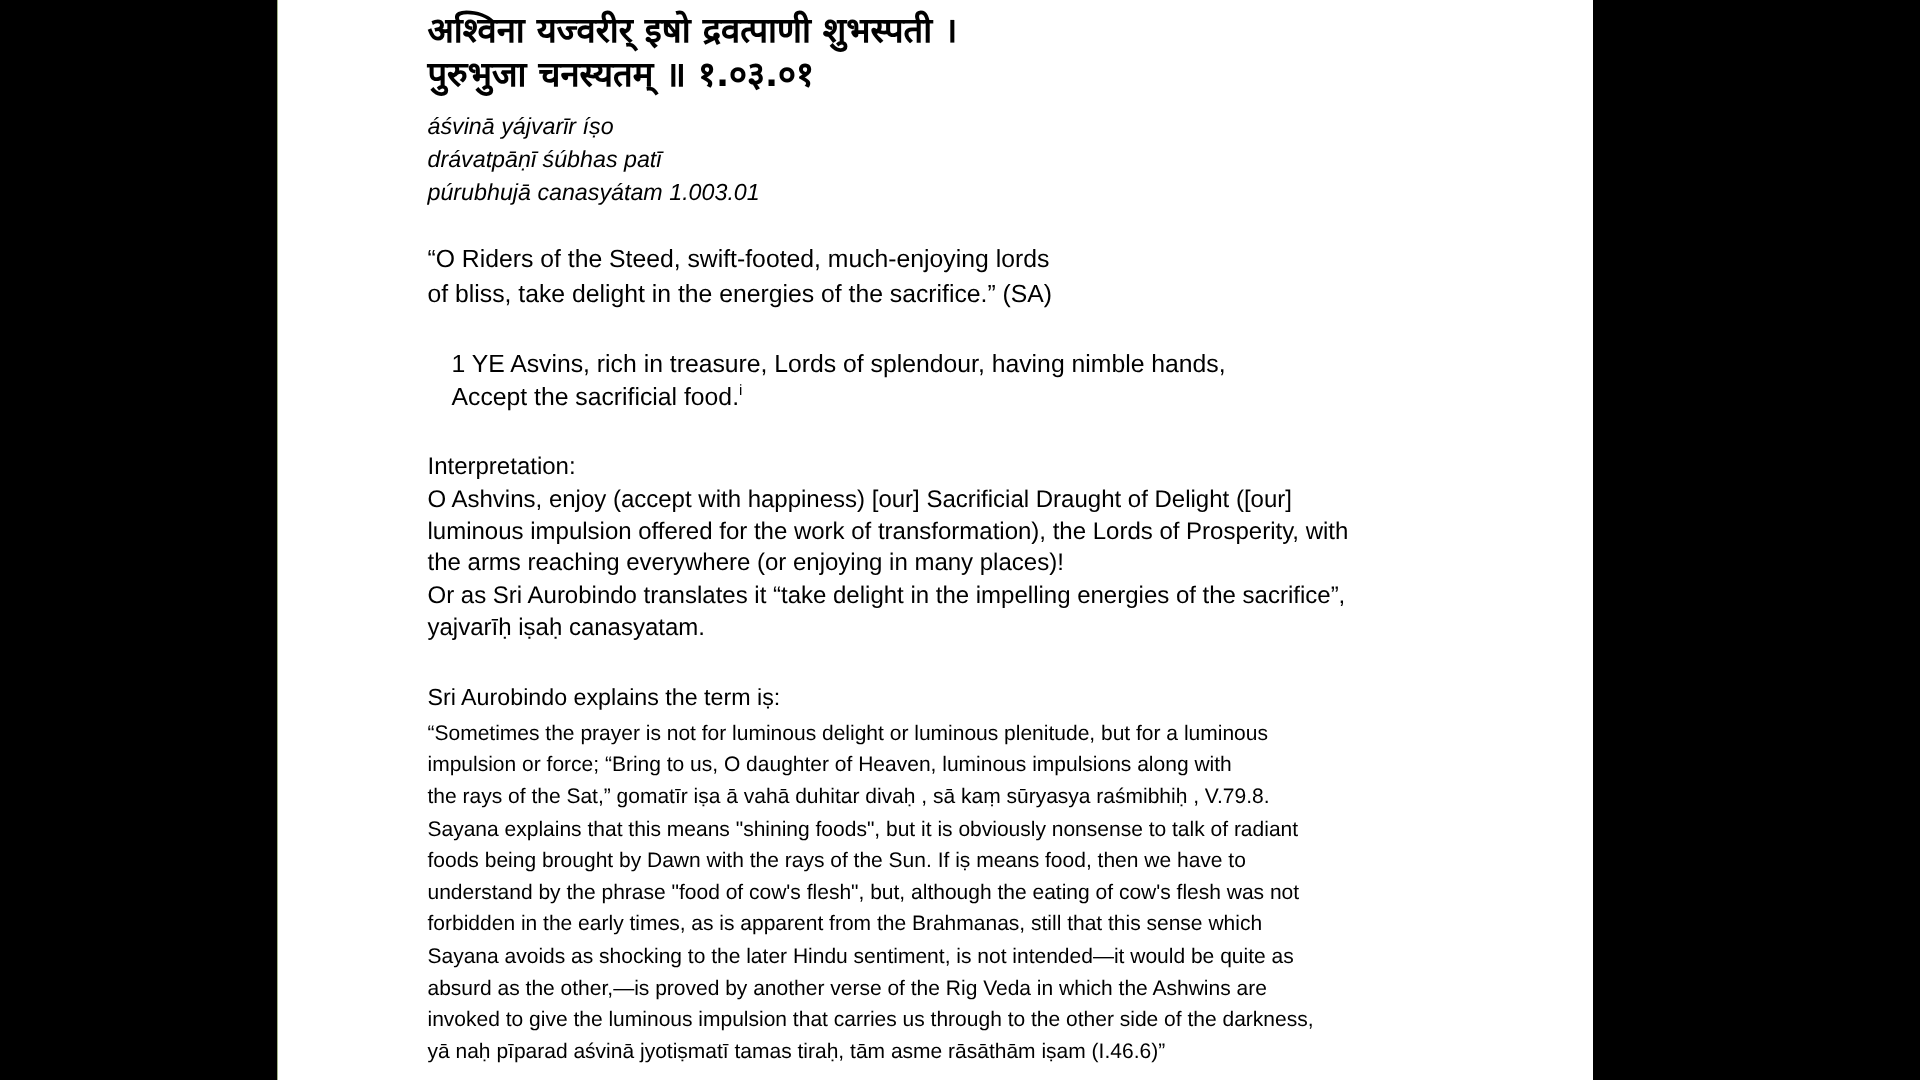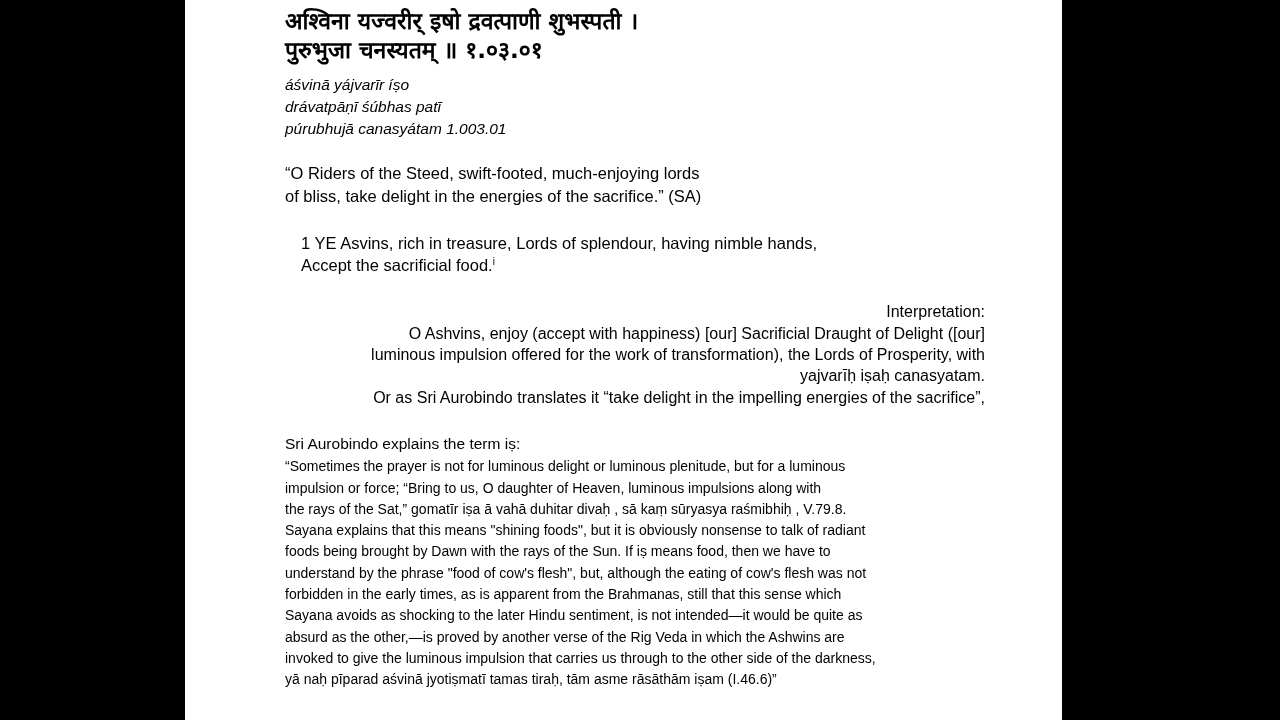--- a/index.html
+++ b/index.html
@@ -77,21 +77,21 @@
     vertical-align: super;
     line-height: 0;
   }
 
   
   .interp {
     font-size: 16px;
     line-height: 1.34;
     margin: 24px 0 0 0;
   }
-  .interp div { white-space: nowrap; text-align: right; }
+  .interp div { white-space: nowrap; }
 
   
   .explain-head {
     font-size: 15.5px;
     line-height: 1.3;
     margin: 26px 0 0 0;
   }
   .explain {
     font-size: 14px;
     line-height: 1.52;
@@ -128,22 +128,23 @@
 
       <div class="griffith">
         <div>1 YE Asvins, rich in treasure, Lords of splendour, having nimble hands,</div>
         <div><span>Accept the sacrificial food.</span><sup class="fn">i</sup></div>
       </div>
 
       <div class="interp">
         <div>Interpretation:</div>
         <div>O Ashvins, enjoy (accept with happiness) [our] Sacrificial Draught of Delight ([our]</div>
         <div>luminous impulsion offered for the work of transformation),  the Lords of Prosperity, with</div>
+        <div>the arms reaching everywhere (or enjoying in many places)!</div>
+        <div>Or as Sri Aurobindo translates it “take delight in the impelling energies of the sacrifice”,</div>
         <div>yajvarīḥ iṣaḥ canasyatam.</div>
-        <div>Or as Sri Aurobindo translates it “take delight in the impelling energies of the sacrifice”,</div>
       </div>
 
       <div class="explain-head">Sri Aurobindo explains the term iṣ:</div>
       <div class="explain" id="explanation-lines">
           <div><span> “Sometimes the prayer is not for luminous delight or luminous plenitude, but for a luminous</span></div>
           <div><span>impulsion or force; “Bring to us, O daughter of Heaven, luminous impulsions along with</span></div>
           <div><span>the rays of the Sat,” </span><span class="ital">gomatīr iṣa ā vahā duhitar divaḥ , sā kaṃ sūryasya raśmibhiḥ</span><span> , V.79.8.</span></div>
           <div><span>Sayana explains that this means "shining foods", but it is obviously nonsense to talk of radiant</span></div>
           <div><span>foods being brought by Dawn with the rays of the Sun. If </span><span class="ital">iṣ</span><span> means food, then we have to</span></div>
           <div><span>understand by the phrase "food of cow's flesh", but, although the eating of cow's flesh was not</span></div>

